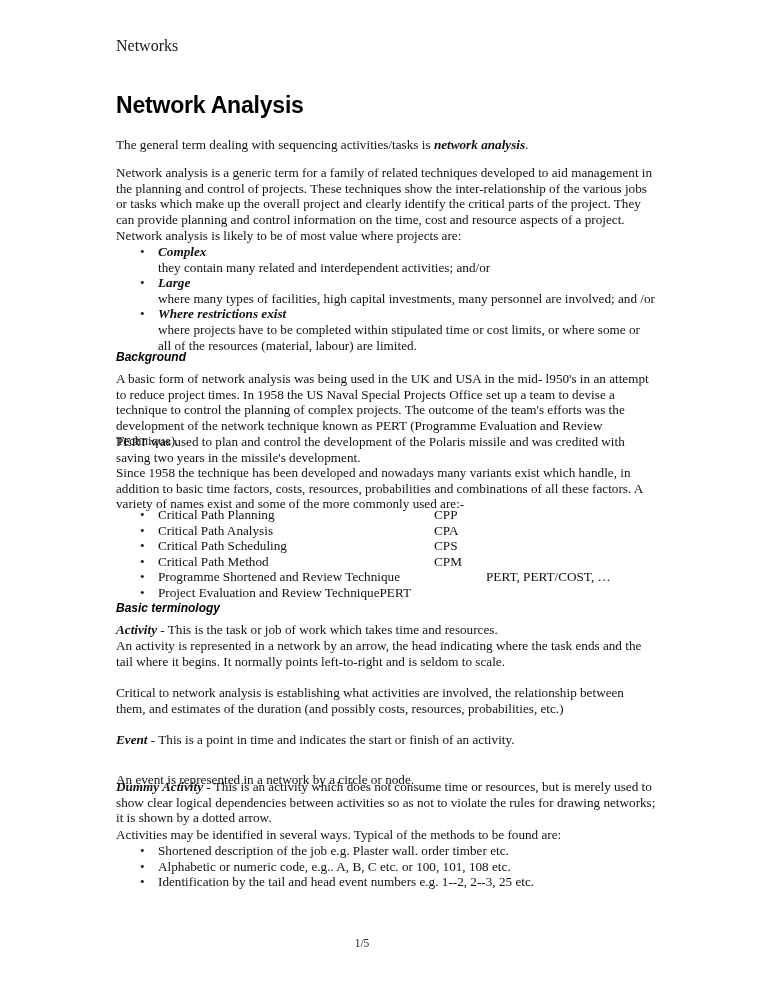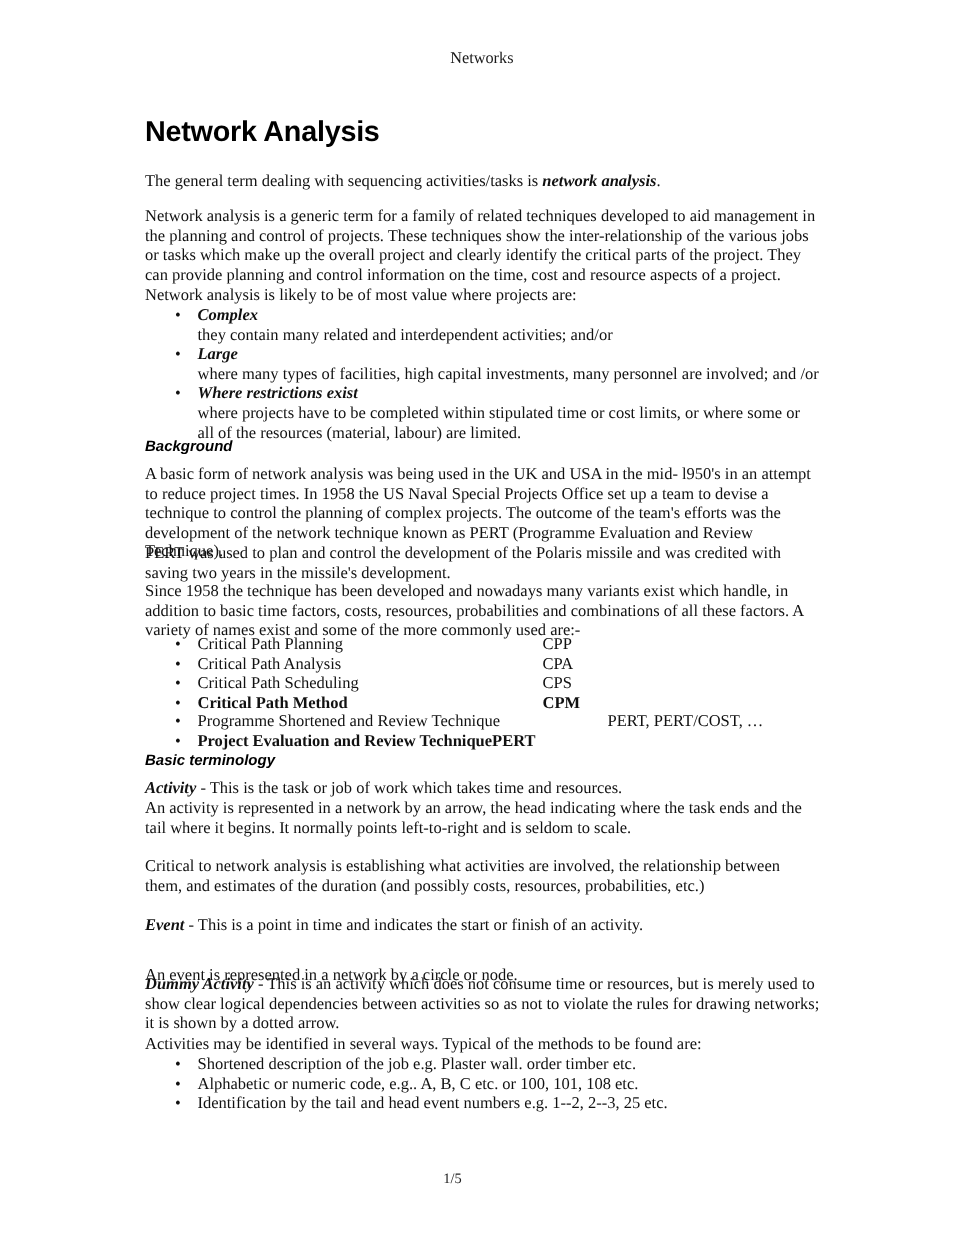--- a/index.html
+++ b/index.html
@@ -16,23 +16,23 @@
     font-family: "Liberation Serif", "DejaVu Serif", serif;
     color: #000000;
   }
 
   
   .running-header {
     position: absolute;
     left: 116px;
     top: 39px;
     width: 539px;
-    text-align: center;
+    text-align: left;
     font-family: "Liberation Serif", "DejaVu Serif", serif;
-    font-size: 13px;
+    font-size: 16px;
     line-height: 14px;
     color: #1a1a1a;
   }
 
   
   h1.doc-title {
     font-family: "Liberation Sans", "DejaVu Sans", sans-serif;
     font-size: 23px;
     font-weight: bold;
     letter-spacing: -0.2px;
@@ -53,21 +53,21 @@
   p.body-text {
     font-size: 13.2px;
     line-height: 15.6px;
     margin: 0;
     padding: 0;
     text-align: left;
     color: #111;
   }
 
   .bi { font-weight: bold; font-style: italic; }
-  .b  { font-weight: bold; }
+  .b  { font-weight: normal; }
 
   
   ul.bullets {
     list-style: none;
     margin: 0;
     padding: 0;
   }
   ul.bullets > li {
     position: relative;
     padding-left: 42px;

